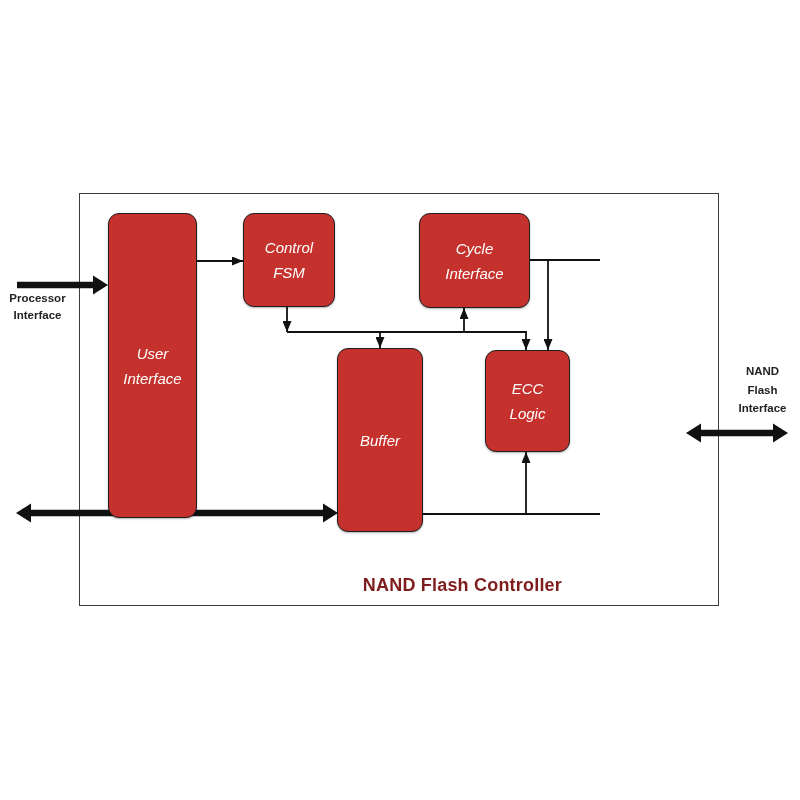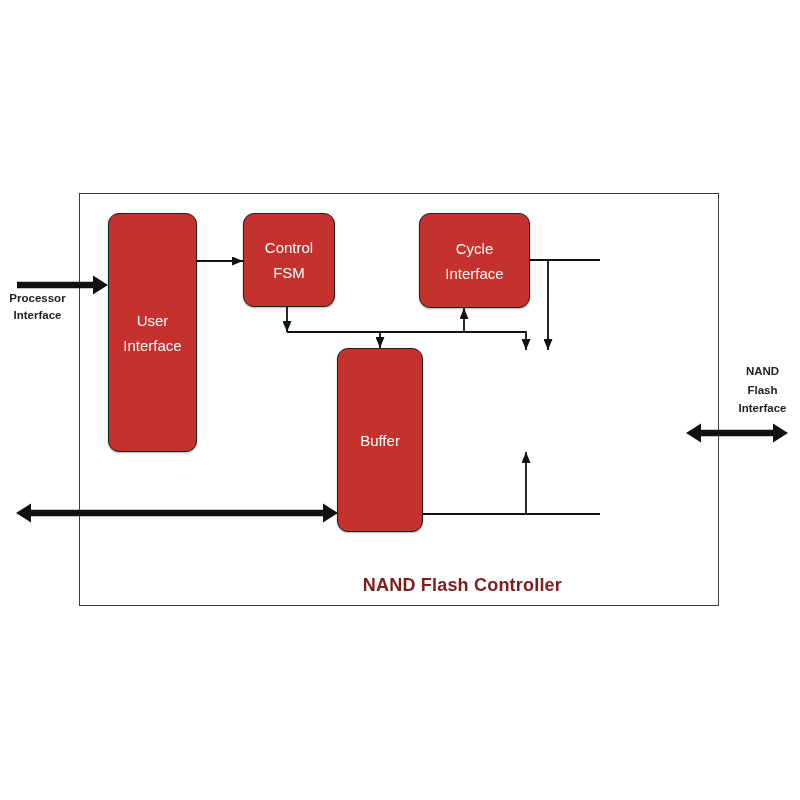--- a/index.html
+++ b/index.html
@@ -23,20 +23,21 @@
   svg.wires{position:absolute;left:0;top:0;width:800px;height:800px;}
   .wire{stroke:var(--wire);stroke-width:1.8;fill:none;}
   .thick{stroke:var(--wire);stroke-width:6.5;fill:none;}
   .head{fill:var(--wire);stroke:none;}
   .block{
     position:absolute;background:var(--block-fill);
     border:1px solid var(--block-border);border-radius:11px;box-sizing:border-box;
     display:flex;flex-direction:column;align-items:center;justify-content:center;
     color:var(--block-text);font-size:15px;line-height:25px;text-align:center;
     box-shadow:0 1px 2px rgba(0,0,0,0.30);
+    font-style:italic;
   }
   .block span{display:block;white-space:nowrap;}
   .ext-label{
     position:absolute;color:var(--label-text);font-size:11.5px;text-align:center;font-weight:bold;
   }
   .ext-label span{display:block;}
   .ext-label.proc span{line-height:17px;}
   .ext-label.nand span{line-height:18.5px;}
   .diagram-title{
     position:absolute;left:362px;top:575px;width:200px;text-align:right;
@@ -76,39 +77,43 @@
       <polygon class="head" points="31,503.5 16,513 31,522.5"></polygon>
       <polygon class="head" points="323,503.5 338,513 323,522.5"></polygon>
     </g>
     <g>
       <path class="thick" d="M699,433 H775"></path>
       <polygon class="head" points="701,423.5 686,433 701,442.5"></polygon>
       <polygon class="head" points="773,423.5 788,433 773,442.5"></polygon>
     </g>
   </svg>
 
-  <div class="block" style="left:108px;top:213px;width:89px;height:239px">
+  <div class="block" style="left:108px;top:213px;width:89px;height:305px">
     <span>User</span>
     <span>Interface</span>
   </div>
 
   <div class="block" style="left:243px;top:213px;width:92px;height:94px">
     <span>Control</span>
     <span>FSM</span>
   </div>
 
   <div class="block" style="left:419px;top:213px;width:111px;height:95px">
     <span>Cycle</span>
     <span>Interface</span>
   </div>
 
   <div class="block" style="left:337px;top:348px;width:86px;height:184px">
     <span>Buffer</span>
   </div>
 
+  <div class="block" style="left:485px;top:350px;width:85px;height:102px">
+    <span>ECC</span>
+    <span>Logic</span>
+  </div>
 
 
   <div class="ext-label proc" style="left:5px;top:290px;width:65px">
     <span>Processor</span>
     <span>Interface</span>
   </div>
 
   <div class="ext-label nand" style="left:730px;top:362px;width:65px">
     <span>NAND</span>
     <span>Flash</span>

